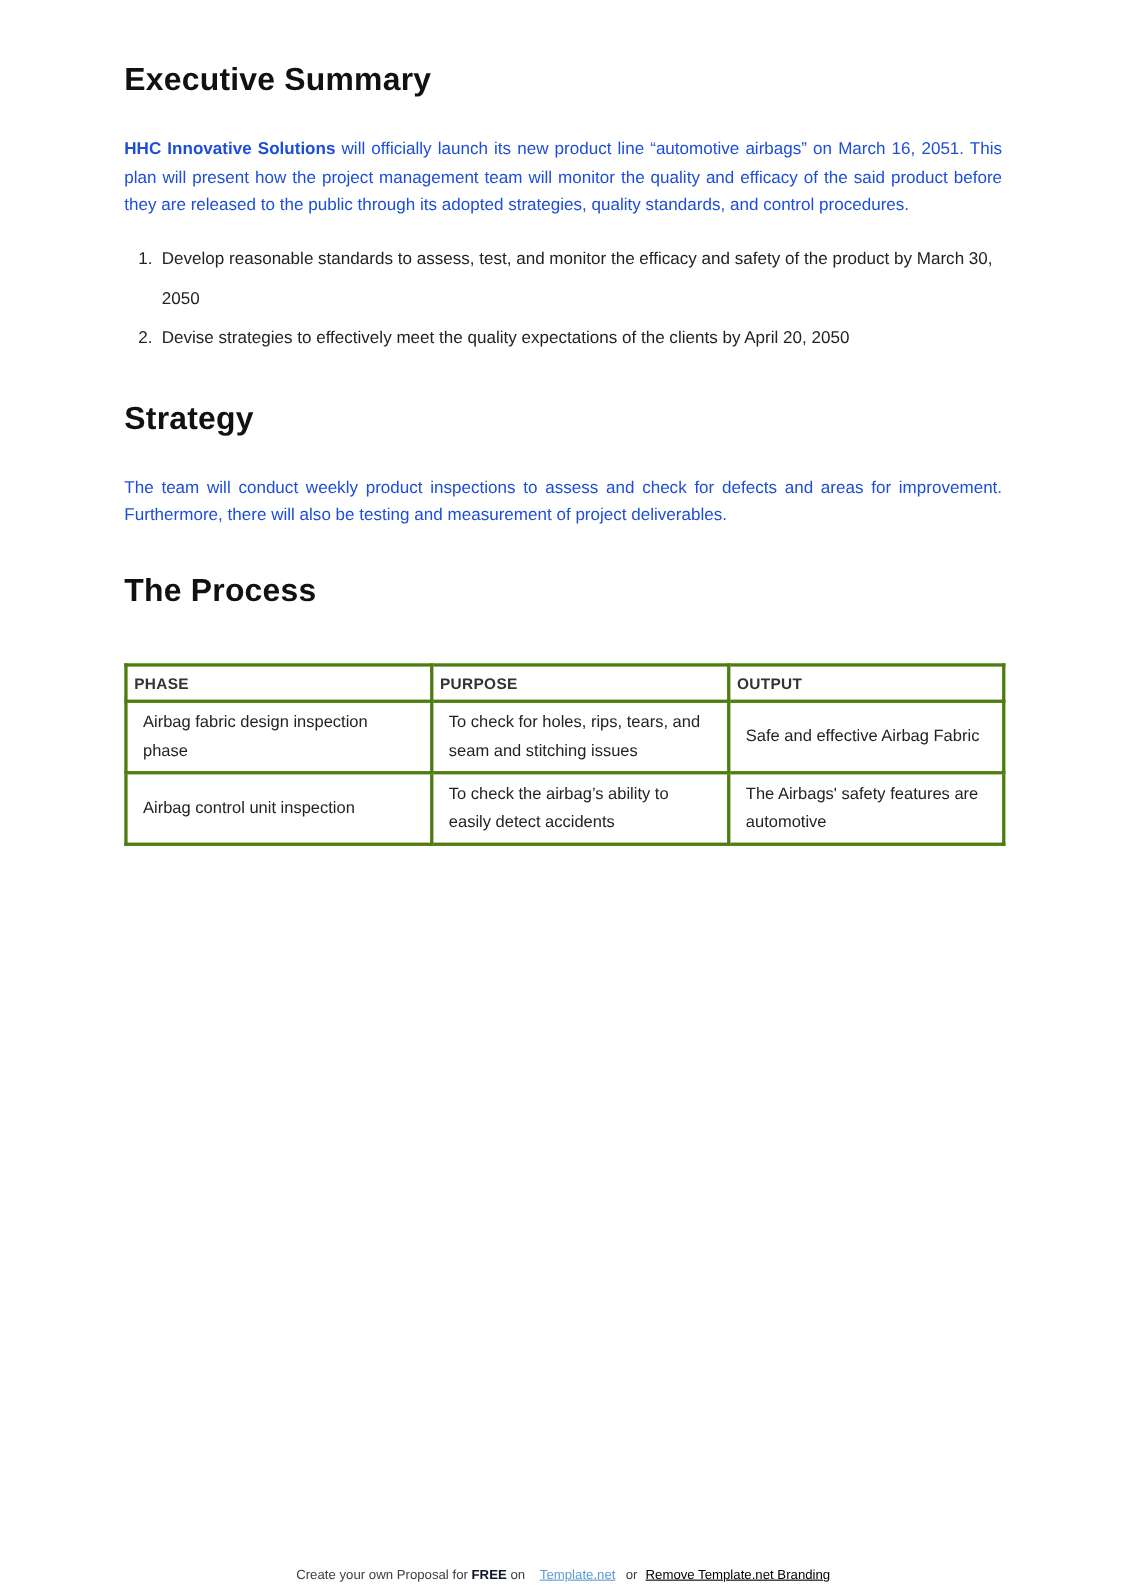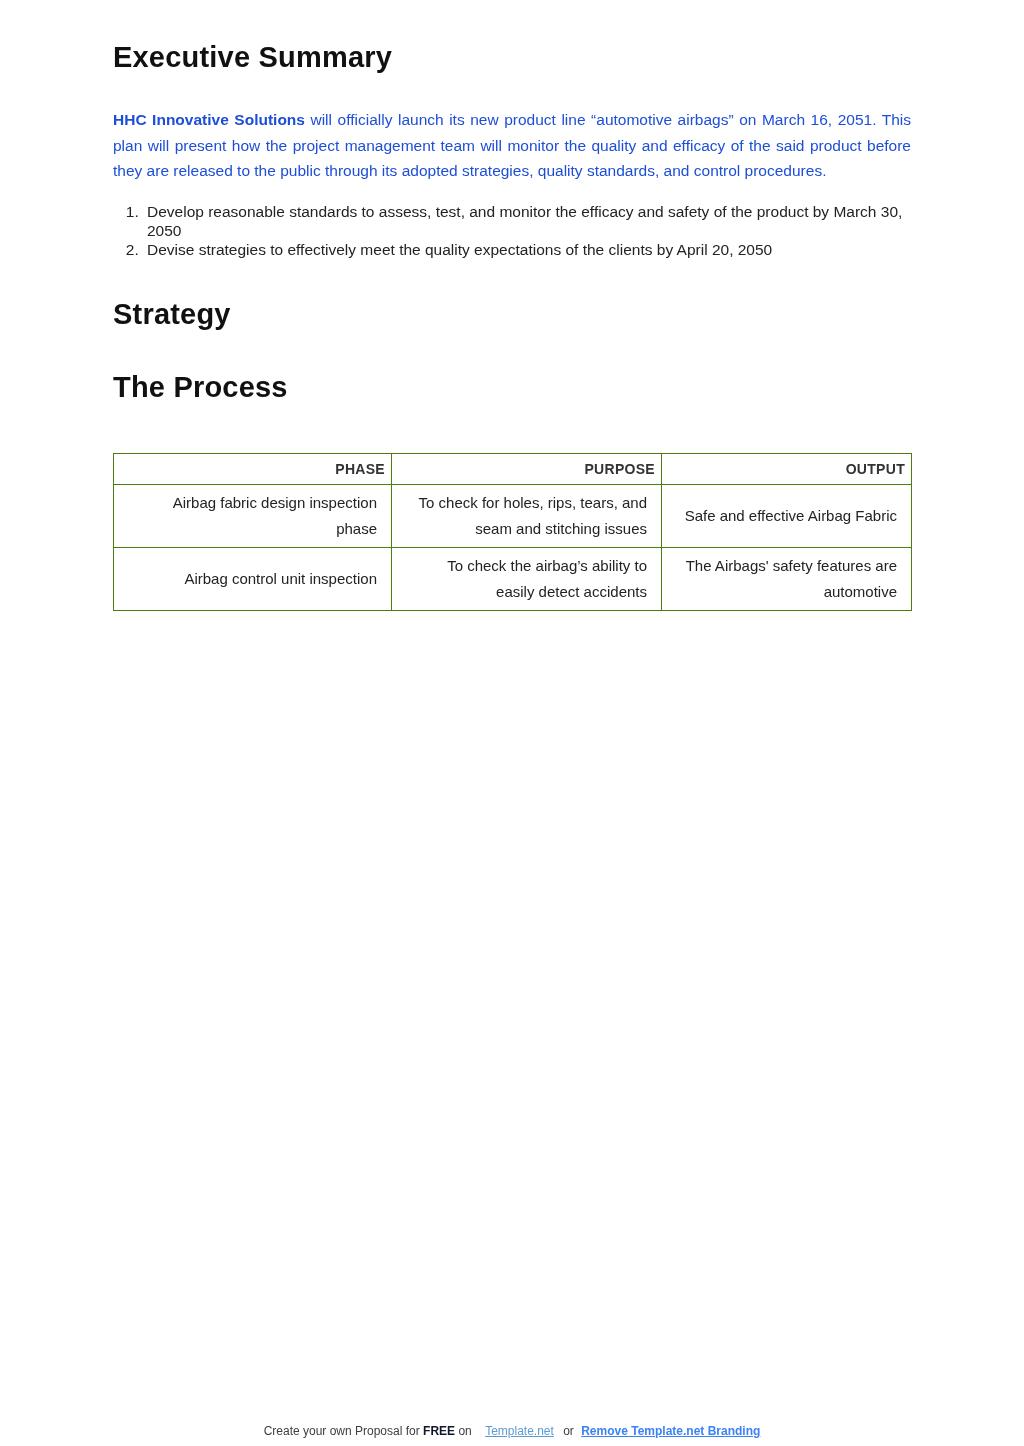--- a/index.html
+++ b/index.html
@@ -10,21 +10,21 @@
   }
   .page {
     position: relative;
     width: 1024px;
     height: 1446px;
     margin: 0 auto;
     background: #ffffff;
     overflow: hidden;
   }
   .content {
-    padding: 40px 113px 0 113px;
+    padding: 56px 113px 0 113px;
   }
   h1.doc-heading {
     font-size: 29px;
     line-height: 35px;
     font-weight: 700;
     color: #111111;
     letter-spacing: 0.2px;
   }
   h1.doc-heading + .body-text { margin-top: 32px; }
   .section-gap { margin-top: 38px; }
@@ -32,34 +32,34 @@
     font-size: 15.5px;
     line-height: 25.5px;
     color: #1d4ed8;
     text-align: justify;
   }
   .body-text .lead-bold { font-weight: 700; }
   ol.objectives-list {
     margin-top: 18px;
     padding-left: 30px;
     font-size: 15.5px;
-    line-height: 19px;
+    line-height: 36px;
     color: #232323;
   }
   ol.objectives-list li { padding-left: 4px; }
   table.process-table {
     margin-top: 48px;
     width: 798px;
     border-collapse: collapse;
     table-layout: fixed;
   }
   table.process-table th,
   table.process-table td {
-    border: 1px solid #4d7c0f;
-    text-align: right;
+    border: 3px solid #4d7c0f;
+    text-align: left;
     vertical-align: middle;
   }
   table.process-table th {
     font-size: 14px;
     font-weight: 700;
     color: #333333;
     letter-spacing: 0.3px;
     padding: 7px 6px;
   }
   table.process-table td {
@@ -78,41 +78,42 @@
     bottom: 8px;
     text-align: center;
     font-size: 12px;
     color: #3c4043;
     white-space: nowrap;
   }
   .page-footer .free { font-weight: 700; color: #0f172a; }
   .page-footer a { text-decoration: underline; cursor: pointer; }
   .page-footer a.link-blue { color: #5b9bd5; margin-left: 10px; }
   .page-footer .or-sep { margin: 0 4px 0 6px; }
-  .page-footer a.link-orange { color: #3b82f6; font-weight: bold; }
+  .page-footer a.link-orange { color: #000000; }
 </style>
 </head>
 <body>
 
 <div class="page">
   <div class="content">
 
     <h1 class="doc-heading">Executive Summary</h1>
 
     <p class="body-text"><span class="lead-bold">HHC Innovative Solutions</span><span> will officially launch its new product line “automotive airbags” on March 16, 2051. This plan will present how the project management team will monitor the quality and efficacy of the said product before they are released to the public through its adopted strategies, quality standards, and control procedures.</span></p>
 
 
 
     <ol class="objectives-list">
       <li><span>Develop reasonable standards to assess, test, and monitor the efficacy and safety of the product by March 30, 2050</span></li>
       <li><span>Devise strategies to effectively meet the quality expectations of the clients by April 20, 2050</span></li>
     </ol>
 
     <h1 class="doc-heading section-gap">Strategy</h1>
 
+    <p class="body-text">The team will conduct weekly product inspections to assess and check for defects and areas for improvement. Furthermore, there will also be testing and measurement of project deliverables.</p>
 
     <h1 class="doc-heading section-gap">The Process</h1>
 
     <table class="process-table">
       <colgroup>
         <col class="col-phase">
         <col class="col-purpose">
         <col class="col-output">
       </colgroup>
       <thead>

